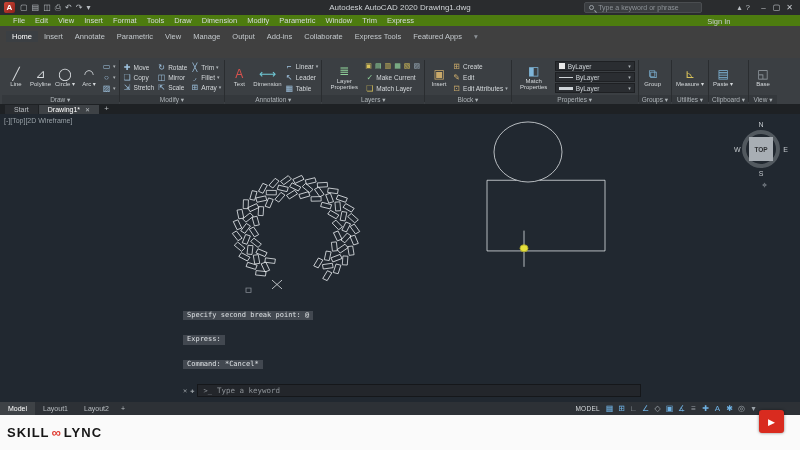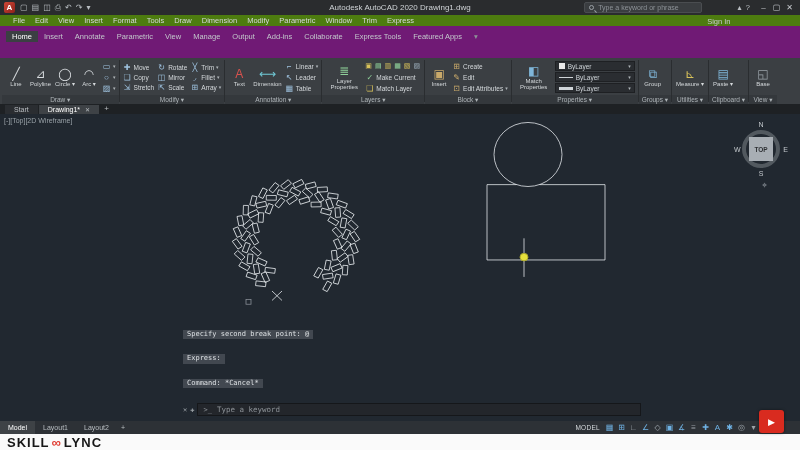--- a/index.html
+++ b/index.html
@@ -22,21 +22,21 @@
   .person { width:7px; height:8px; position:relative; }
   .person::before { content:''; position:absolute; left:2px; top:0; width:3px; height:3px; border-radius:50%; background:#b9bec2; }
   .person::after { content:''; position:absolute; left:0; top:4px; width:7px; height:4px; border-radius:3px 3px 0 0; background:#b9bec2; }
   .wbtn { width:13px; text-align:center; font-size:8px; color:#c8ccd0; line-height:15px; }
 
   
   .menubar { height:11px; background:#4d7c0f; display:flex; align-items:center; padding:0 8px; font-size:7.5px; flex:0 0 auto; }
   .mitem { padding:0 5px; white-space:nowrap; color:#d5d9dc; }
 
   
-  .rtabs { height:10px; background:#701a75; display:flex; align-items:flex-end; padding:16px 6px; font-size:7.5px; flex:0 0 auto; }
+  .rtabs { height:10px; background:#404040; display:flex; align-items:flex-end; padding:16px 6px; font-size:7.5px; flex:0 0 auto; }
   .rtab { padding:1px 6px; color:#c3c8cc; white-space:nowrap; }
   .rtab.active { background:#3b3f43; color:#fff; }
   .rtab.opts { color:#8d9297; }
   .panels { height:46px; background:#3b3f43; display:flex; align-items:stretch; padding:0 2px; flex:0 0 auto; overflow:hidden; }
   .panel { display:flex; flex-direction:column; }
   .pbody { flex:1; display:flex; align-items:center; gap:2px; padding:1px 3px 0; }
   .pfoot { height:9px; font-size:6.5px; color:#aeb4b8; text-align:center; line-height:9px; background:#34383c; white-space:nowrap; padding:0 3px; }
   .psep { width:1px; background:#2a2d30; margin:2px 0; flex:0 0 auto; }
   .bigbtn { display:flex; flex-direction:column; align-items:center; justify-content:flex-start; min-width:22px; padding:0 1px; }
   .bglyph { font-size:12px; line-height:14px; color:#cfd4d8; }
@@ -88,21 +88,21 @@
   
   .statusbar { height:13px; background:#2d3136; display:flex; align-items:center; font-size:7px; flex:0 0 auto; }
   .ltab { padding:0 8px; height:13px; line-height:13px; color:#b9bec2; }
   .ltab.active { background:#3e4246; color:#fff; }
   .ltab.plus { padding:0 4px; }
   .status-right { margin-left:auto; display:flex; align-items:center; gap:3px; padding-right:42px; }
   .model-label { color:#d5d9dc; font-size:6.5px; letter-spacing:.3px; margin-right:2px; }
   .sicon { font-size:8px; line-height:13px; min-width:9px; text-align:center; }
 
   
-  .strip { height:16px; background:#fafafa; display:flex; align-items:center; padding:0 7px; flex:0 0 auto; }
+  .strip { height:35px; background:#fafafa; display:flex; align-items:center; padding:0 7px; flex:0 0 auto; }
   .logo { display:flex; align-items:center; font-weight:bold; color:#161616; font-size:13px; letter-spacing:1px; }
   .inf { color:#e03a2f; font-size:13px; margin:0 2px; font-weight:bold; }
   .subscribe { position:absolute; right:16px; bottom:17px; width:25px; height:23px; background:#d92b1f; border-radius:3px; color:#fff; display:flex; align-items:center; justify-content:center; font-size:9px; z-index:5; box-shadow:0 0 3px rgba(0,0,0,.5); }
 </style>
 </head>
 <body>
 
 <div class="app">
 
   <div class="titlebar">

